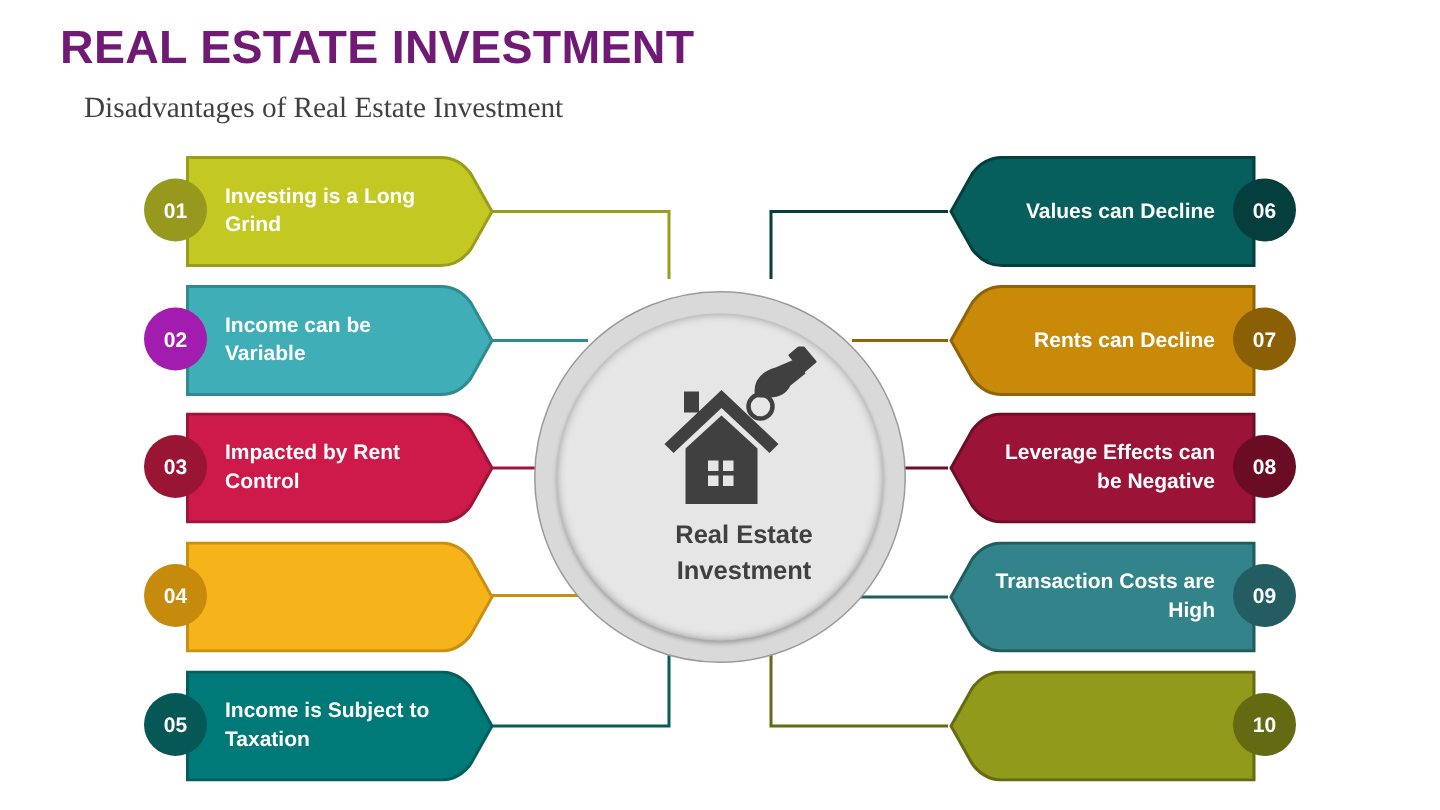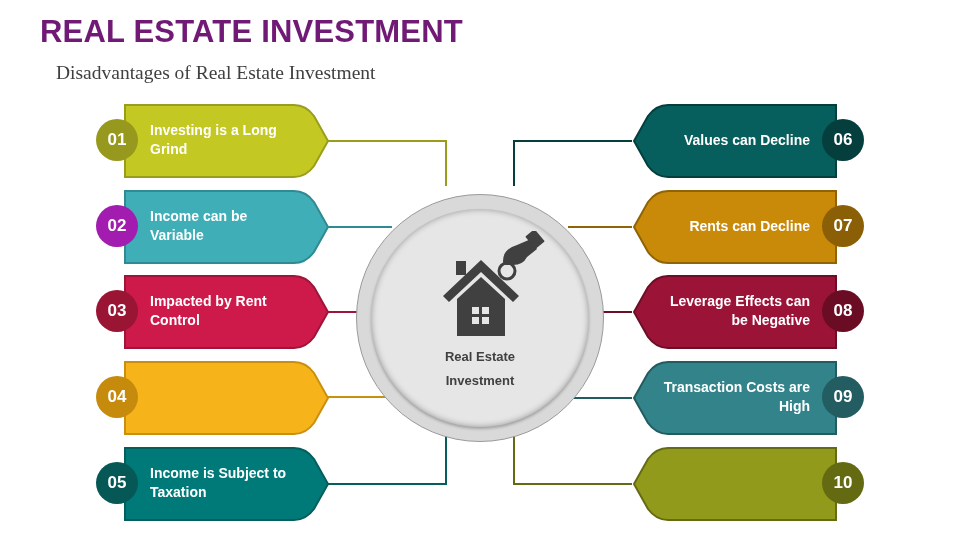--- a/index.html
+++ b/index.html
@@ -8,28 +8,28 @@
   .title { position:absolute; left:40px; top:14px; font-size:31px; font-weight:bold; color:#701a75; letter-spacing:0.2px; }
   .subtitle { position:absolute; left:56px; top:62px; font-size:19.5px; color:#404040;font-family:Liberation Serif, serif; }
   svg.lines { position:absolute; left:0; top:0; }
   .card { position:absolute; width:204px; height:72px; }
   .card svg { position:absolute; left:0; top:0; }
   .card .txt { position:absolute; top:0; height:72px; display:flex; align-items:center;
                color:#ffffff; font-size:14px; font-weight:bold; line-height:19px; }
   .card.left .txt { left:26px; width:140px; text-align:left; }
   .card.right .txt { right:26px; width:150px; justify-content:flex-end; text-align:right; }
   .badge { position:absolute; width:42px; height:42px; border-radius:50%; color:#fff; font-weight:bold;
-           font-size:17px; display:flex; align-items:center; justify-content:center; top:15px; }
+           font-size:14px; display:flex; align-items:center; justify-content:center; top:15px; }
   .card.left .badge { left:-28px; }
   .card.right .badge { right:-28px; }
   .hub { position:absolute; left:356px; top:194px; width:248px; height:248px; border-radius:50%;
          background:#d9d9d9; border:1px solid #9a9a9a; box-sizing:border-box; }
   .hub-inner { position:absolute; left:14px; top:14px; width:218px; height:218px; border-radius:50%;
          background:#e6e6e6; box-shadow: inset 0 0 6px rgba(0,0,0,0.35), 0 2px 3px rgba(0,0,0,0.25); }
-  .hub-label { position:absolute; left:0; width:100%; top:136px; text-align:center; font-size:13px;
+  .hub-label { position:absolute; left:16px; width:100%; top:136px; text-align:center; font-size:17px;
          font-weight:bold; color:#404040; line-height:24px; }
   .hub-icon { position:absolute; left:70px; top:22px; }
 </style>
 </head>
 <body>
 
 <div class="title">REAL ESTATE INVESTMENT</div>
 <div class="subtitle">Disadvantages of Real Estate Investment</div>
 
 <svg class="lines" width="960" height="540">

